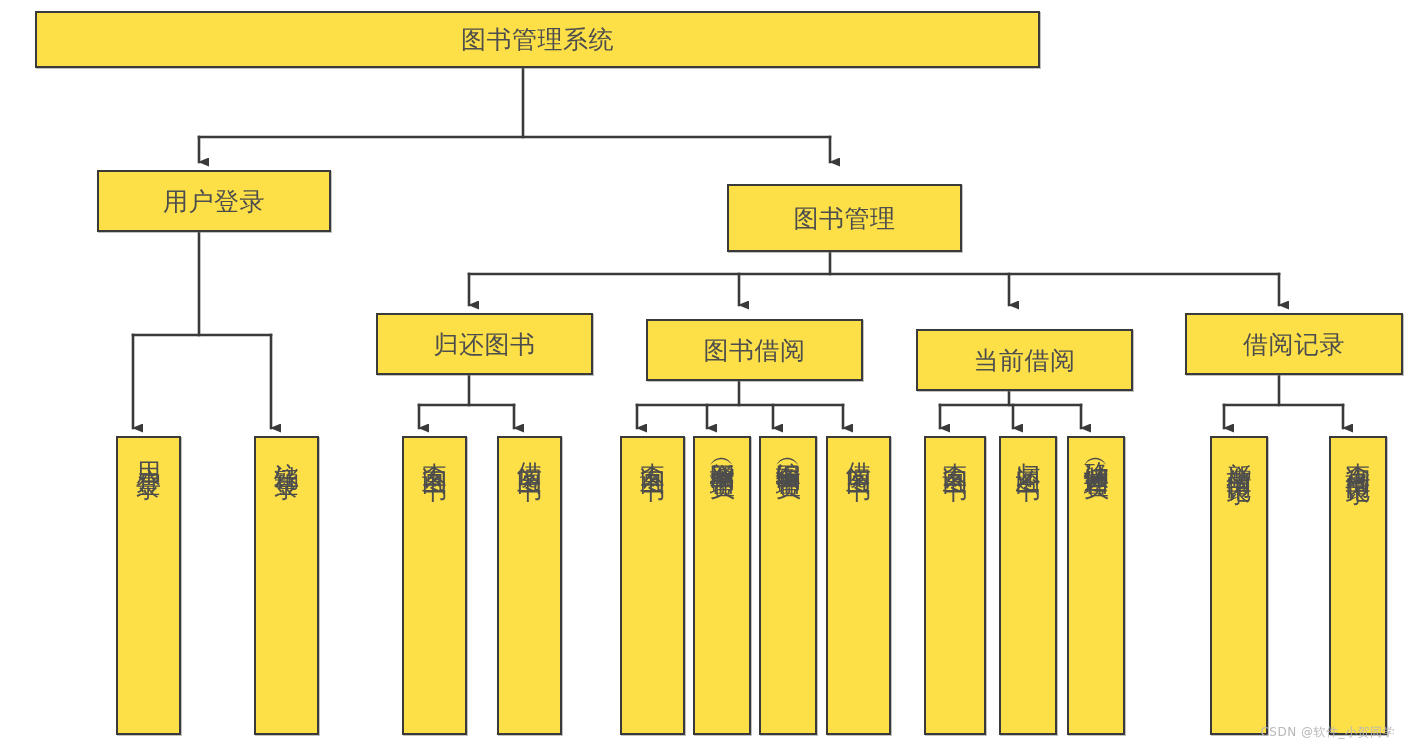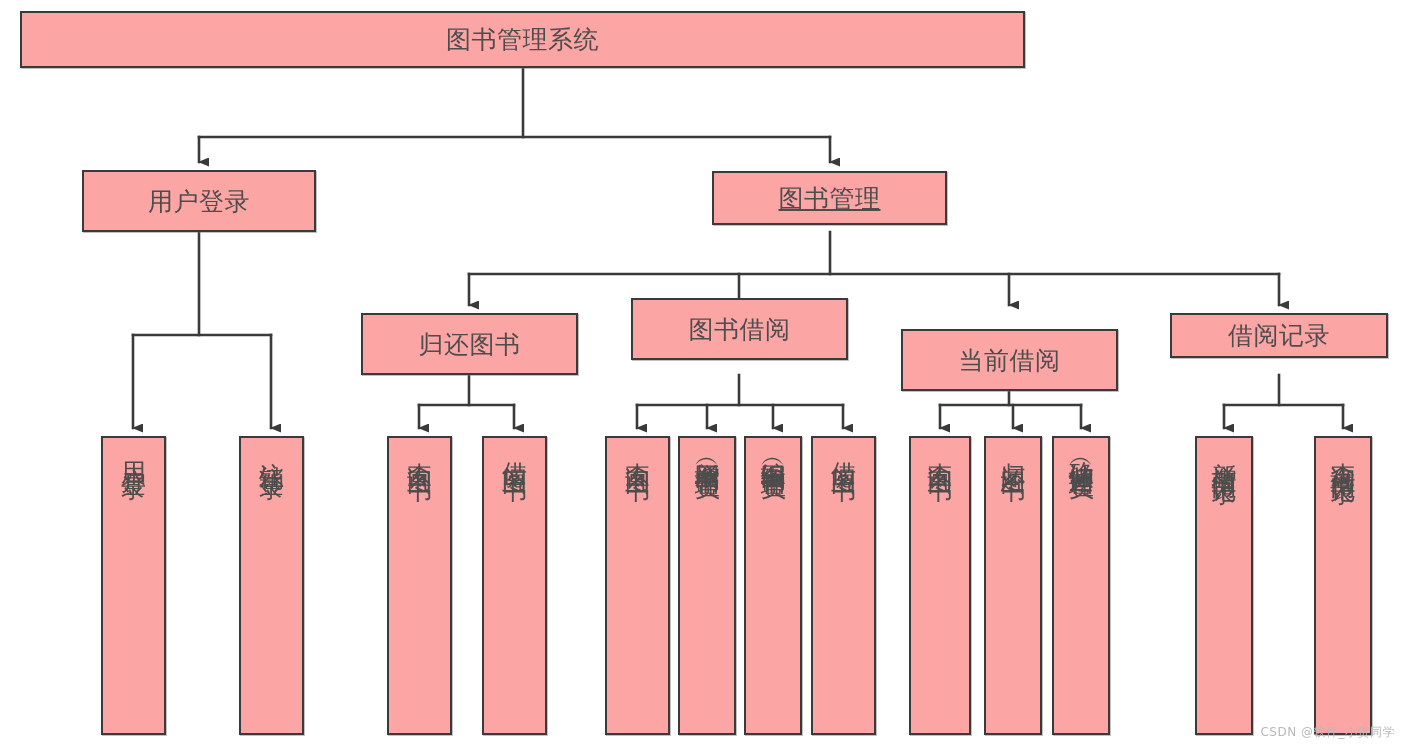--- a/index.html
+++ b/index.html
@@ -22,27 +22,28 @@
     position: absolute;
     left: 0;
     top: 0;
     width: 1405px;
     height: 747px;
     pointer-events: none;
   }
   .node {
     position: absolute;
     box-sizing: border-box;
-    background: #fca5a5;
+    background: #fde047;
     border: 2.5px solid #3a3a3a;
     display: flex;
     align-items: center;
     justify-content: center;
     color: #4d4d4d;
     box-shadow: 1px 1px 0 rgba(120,120,120,0.45);
+    margin-left: 15px;
   }
   .node-label {
     color: #4d4d4d;
     letter-spacing: 0.5px;
     white-space: nowrap;
   }
   
   .node.horiz .node-label {
     font-size: 25px;
     line-height: 1;
@@ -138,34 +139,34 @@
     </g>
   </svg>
 
   <div class="node horiz root" style="left:20px; top:11px; width:1005px; height:57px;">
     <span class="node-label">图书管理系统</span>
   </div>
 
   <div class="node horiz" style="left:82px; top:170px; width:234px; height:62px;">
     <span class="node-label">用户登录</span>
   </div>
-  <div class="node horiz" style="left:712px; top:171px; width:235px; height:54px;text-decoration:underline;">
+  <div class="node horiz" style="left:712px; top:184px; width:235px; height:68px;">
     <span class="node-label">图书管理</span>
   </div>
 
   <div class="node horiz" style="left:361px; top:313px; width:217px; height:62px;">
     <span class="node-label">归还图书</span>
   </div>
-  <div class="node horiz" style="left:631px; top:298px; width:217px; height:62px;">
+  <div class="node horiz" style="left:631px; top:319px; width:217px; height:62px;">
     <span class="node-label">图书借阅</span>
   </div>
   <div class="node horiz" style="left:901px; top:329px; width:217px; height:62px;">
     <span class="node-label">当前借阅</span>
   </div>
-  <div class="node horiz" style="left:1170px; top:313px; width:218px; height:45px;font-family:Liberation Serif, serif;">
+  <div class="node horiz" style="left:1170px; top:313px; width:218px; height:62px;font-family:Liberation Serif, serif;">
     <span class="node-label">借阅记录</span>
   </div>
 
   <div class="node vert" style="left:101px; top:436px; width:65px; height:299px;">
     <span class="node-label">用户登录</span>
   </div>
   <div class="node vert" style="left:239px; top:436px; width:65px; height:299px;">
     <span class="node-label">注销登录</span>
   </div>
 

